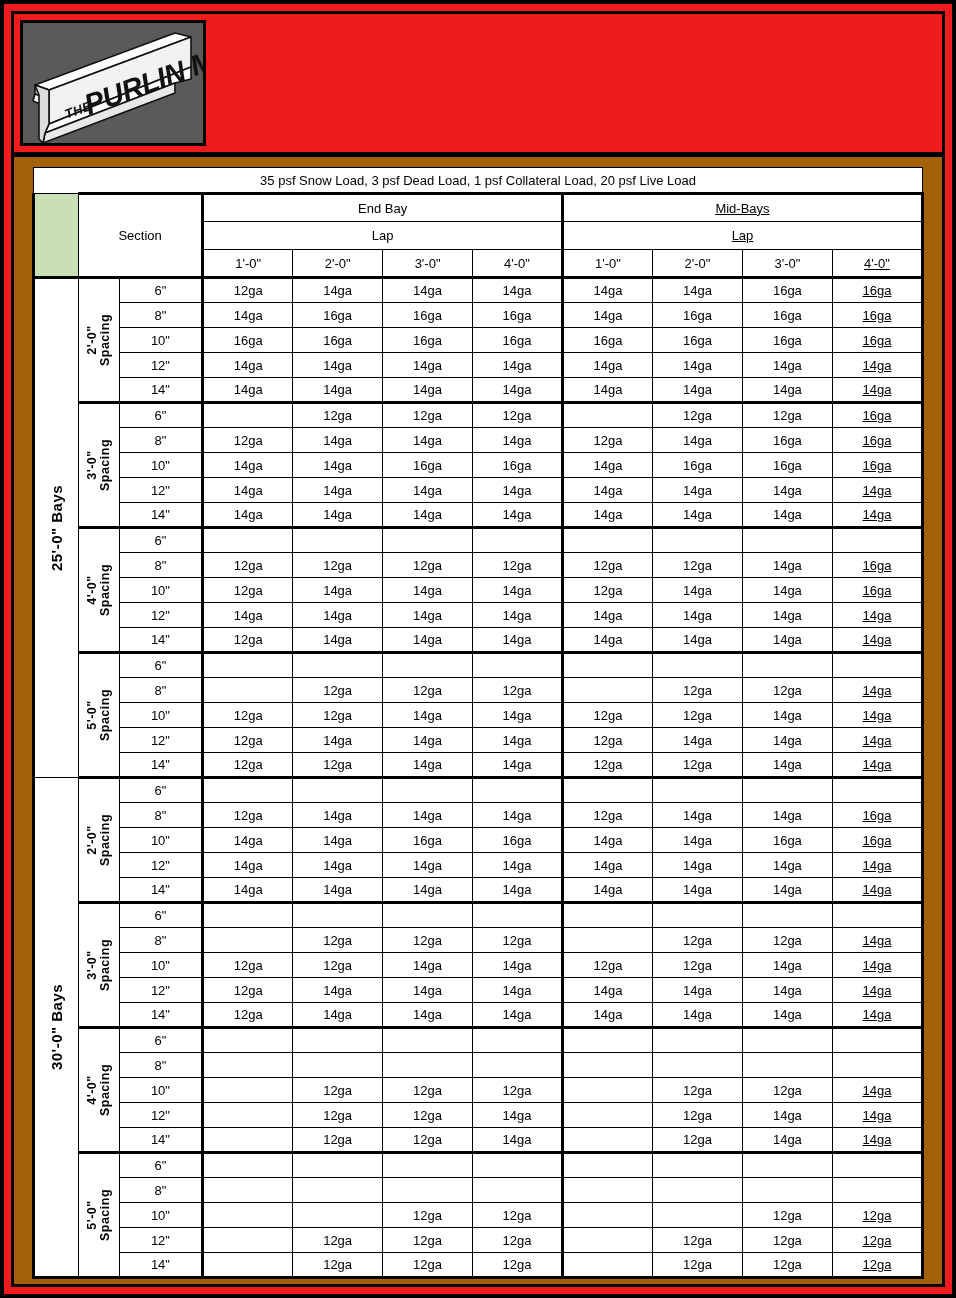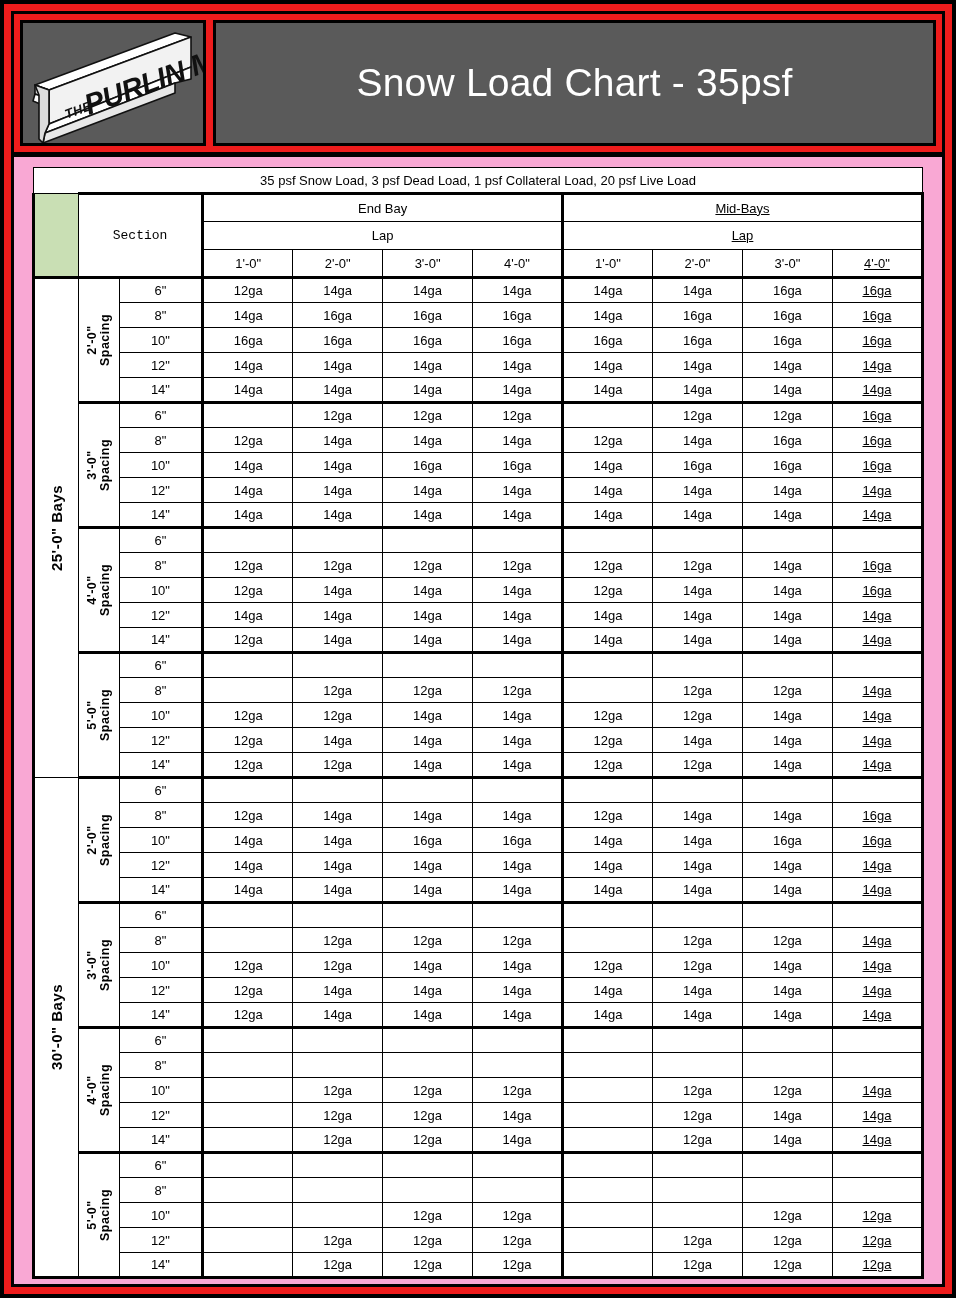--- a/index.html
+++ b/index.html
@@ -64,21 +64,21 @@
     color: #ffffff;
     font-size: 39px;
     font-weight: 400;
     letter-spacing: 0.2px;
     font-family: "Liberation Sans", sans-serif;
   }
 
   
   .table-area {
     flex: 1 1 auto;
-    background: #f9a8d4;
+    background: #a16207;
     margin: 5px 0 0 0;
     padding: 10px 18px 12px 18px;
     display: flex;
     flex-direction: column;
     overflow: hidden;
   }
 
   table.chart {
     border-collapse: collapse;
     table-layout: fixed;
@@ -117,21 +117,20 @@
     margin-top: 48px;
   }
   .hdr-group { height: 28px; }
   .hdr-lap   { height: 28px; }
   .hdr-lapv  { height: 28px; font-size: 14px; }
 
   .section-head {
     font-weight: bold;
     font-size: 15px;
     background: #ffffff;
-    font-family: Liberation Mono, monospace;
   }
   .corner-green { background: #c9dfb4 !important; border-top: none !important; }
 
   .thick-l { border-left: 3px solid #000 !important; }
   .thick-r { border-right: 3px solid #000 !important; text-decoration: underline; }
   .thick-t { border-top: 3px solid #000 !important; }
   .thick-b { border-bottom: 3px solid #000 !important; }
 
   
   .rot {
@@ -193,23 +192,20 @@
             <polygon points="12,71 26,76 22,83 10,78" fill="#ffffff"></polygon>
 
             <polygon points="12,62 26,67 26,101 22,110 20,120 16,116 16,72" fill="#dcdcdc"></polygon>
           </g>
 
           <g transform="rotate(-20 96 64)">
             <text x="36" y="76" font-family="Liberation Sans, sans-serif" font-size="13" font-weight="bold" font-style="italic" fill="#111111" letter-spacing="0.5">THE</text>
             <text x="58" y="80" font-family="Liberation Sans, sans-serif" font-size="29" font-weight="bold" font-style="italic" fill="#111111" letter-spacing="-0.5">PURLIN MILL</text>
           </g>
         </svg>
-      </div>
-      <div class="title-box">
-        <span class="title-text">Snow Load Chart - 35psf</span>
       </div>
     </div>
 
     <div class="table-area">
       <table class="chart">
         <colgroup>
           <col class="c-bay">
               <col class="c-space">
               <col class="c-depth">
           <col class="c-data">

